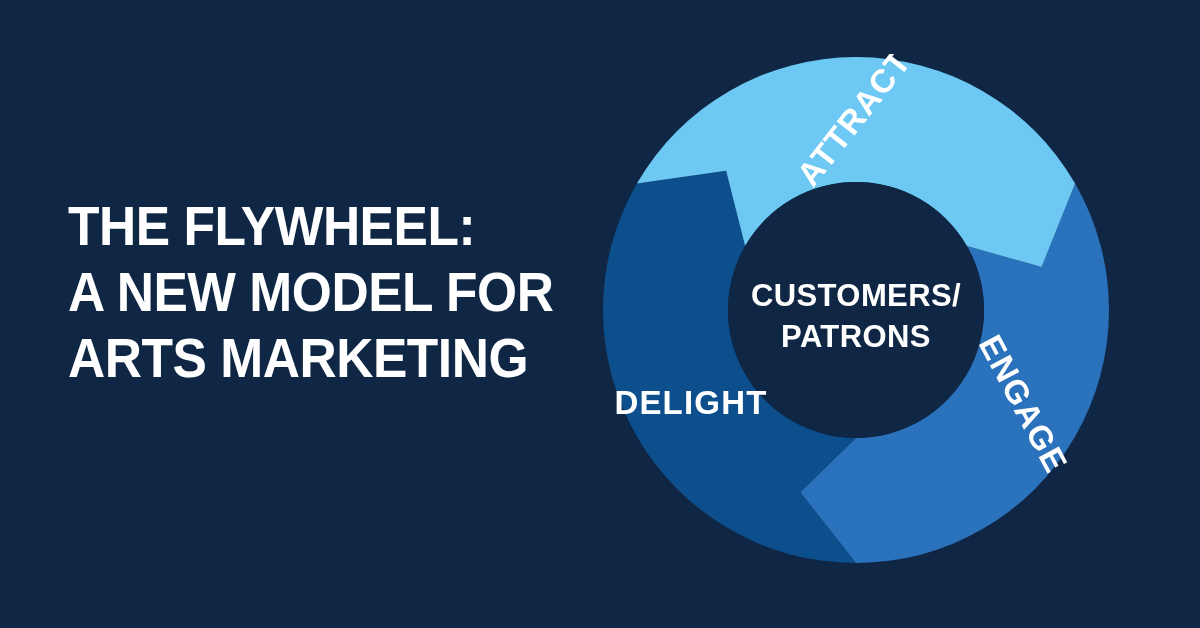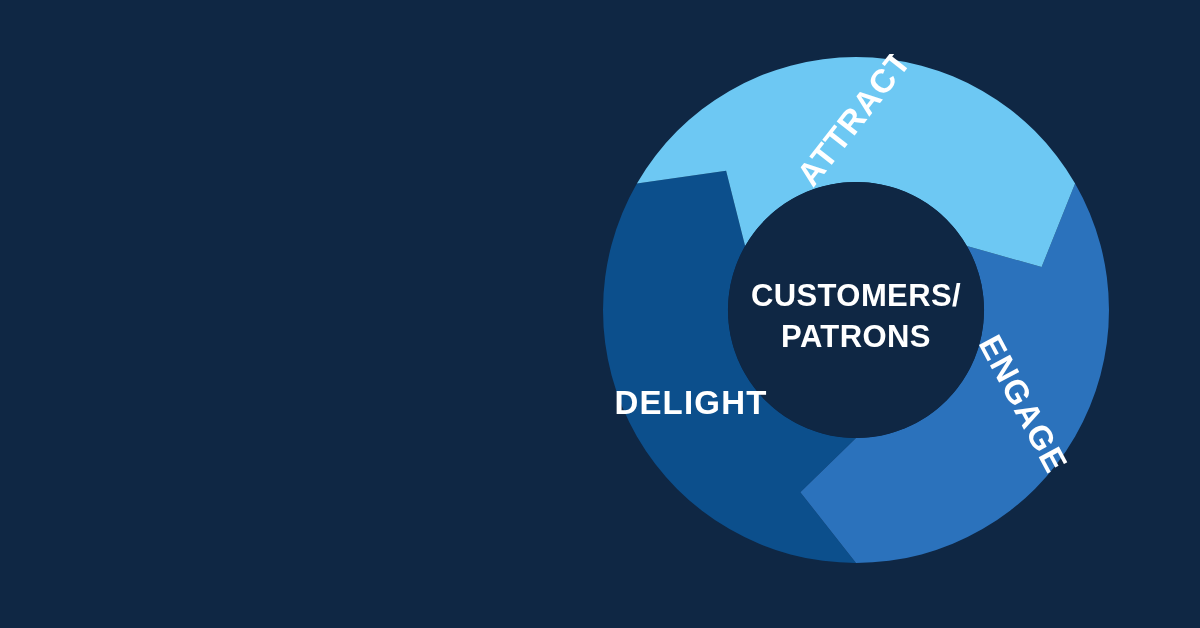--- a/index.html
+++ b/index.html
@@ -66,20 +66,25 @@
     font-weight: 700;
     letter-spacing: 0.4px;
     text-transform: uppercase;
   }
 </style>
 </head>
 <body>
 
 <div id="canvas" style="background: rgb(15, 39, 68);">
 
+  <div id="headline">
+    <div class="headline-line" style="color: rgb(255, 255, 255);">THE FLYWHEEL:</div>
+    <div class="headline-line" style="color: rgb(255, 255, 255);">A NEW MODEL FOR</div>
+    <div class="headline-line" style="color: rgb(255, 255, 255);">ARTS MARKETING</div>
+  </div>
 
   <div id="flywheel">
     <svg width="512" height="512" viewBox="0 0 512 512" xmlns="http://www.w3.org/2000/svg">
 
       <g>
         <path id="seg-delight" fill="#0C4F8C" d="M 256 509 A 253 253 0 0 1 36.9 129.5 L 126.1 116.7 L 145.1 192 A 128 128 0 0 0 256 384 L 200.3 438.2 Z"></path>
       </g>
 
       <g>
         <path id="seg-engage" fill="#2B72BC" d="M 475.1 129.5 A 253 253 0 0 1 256 509 L 200.3 438.2 L 256 384 A 128 128 0 0 0 366.9 192 L 441.6 213.1 Z"></path>

